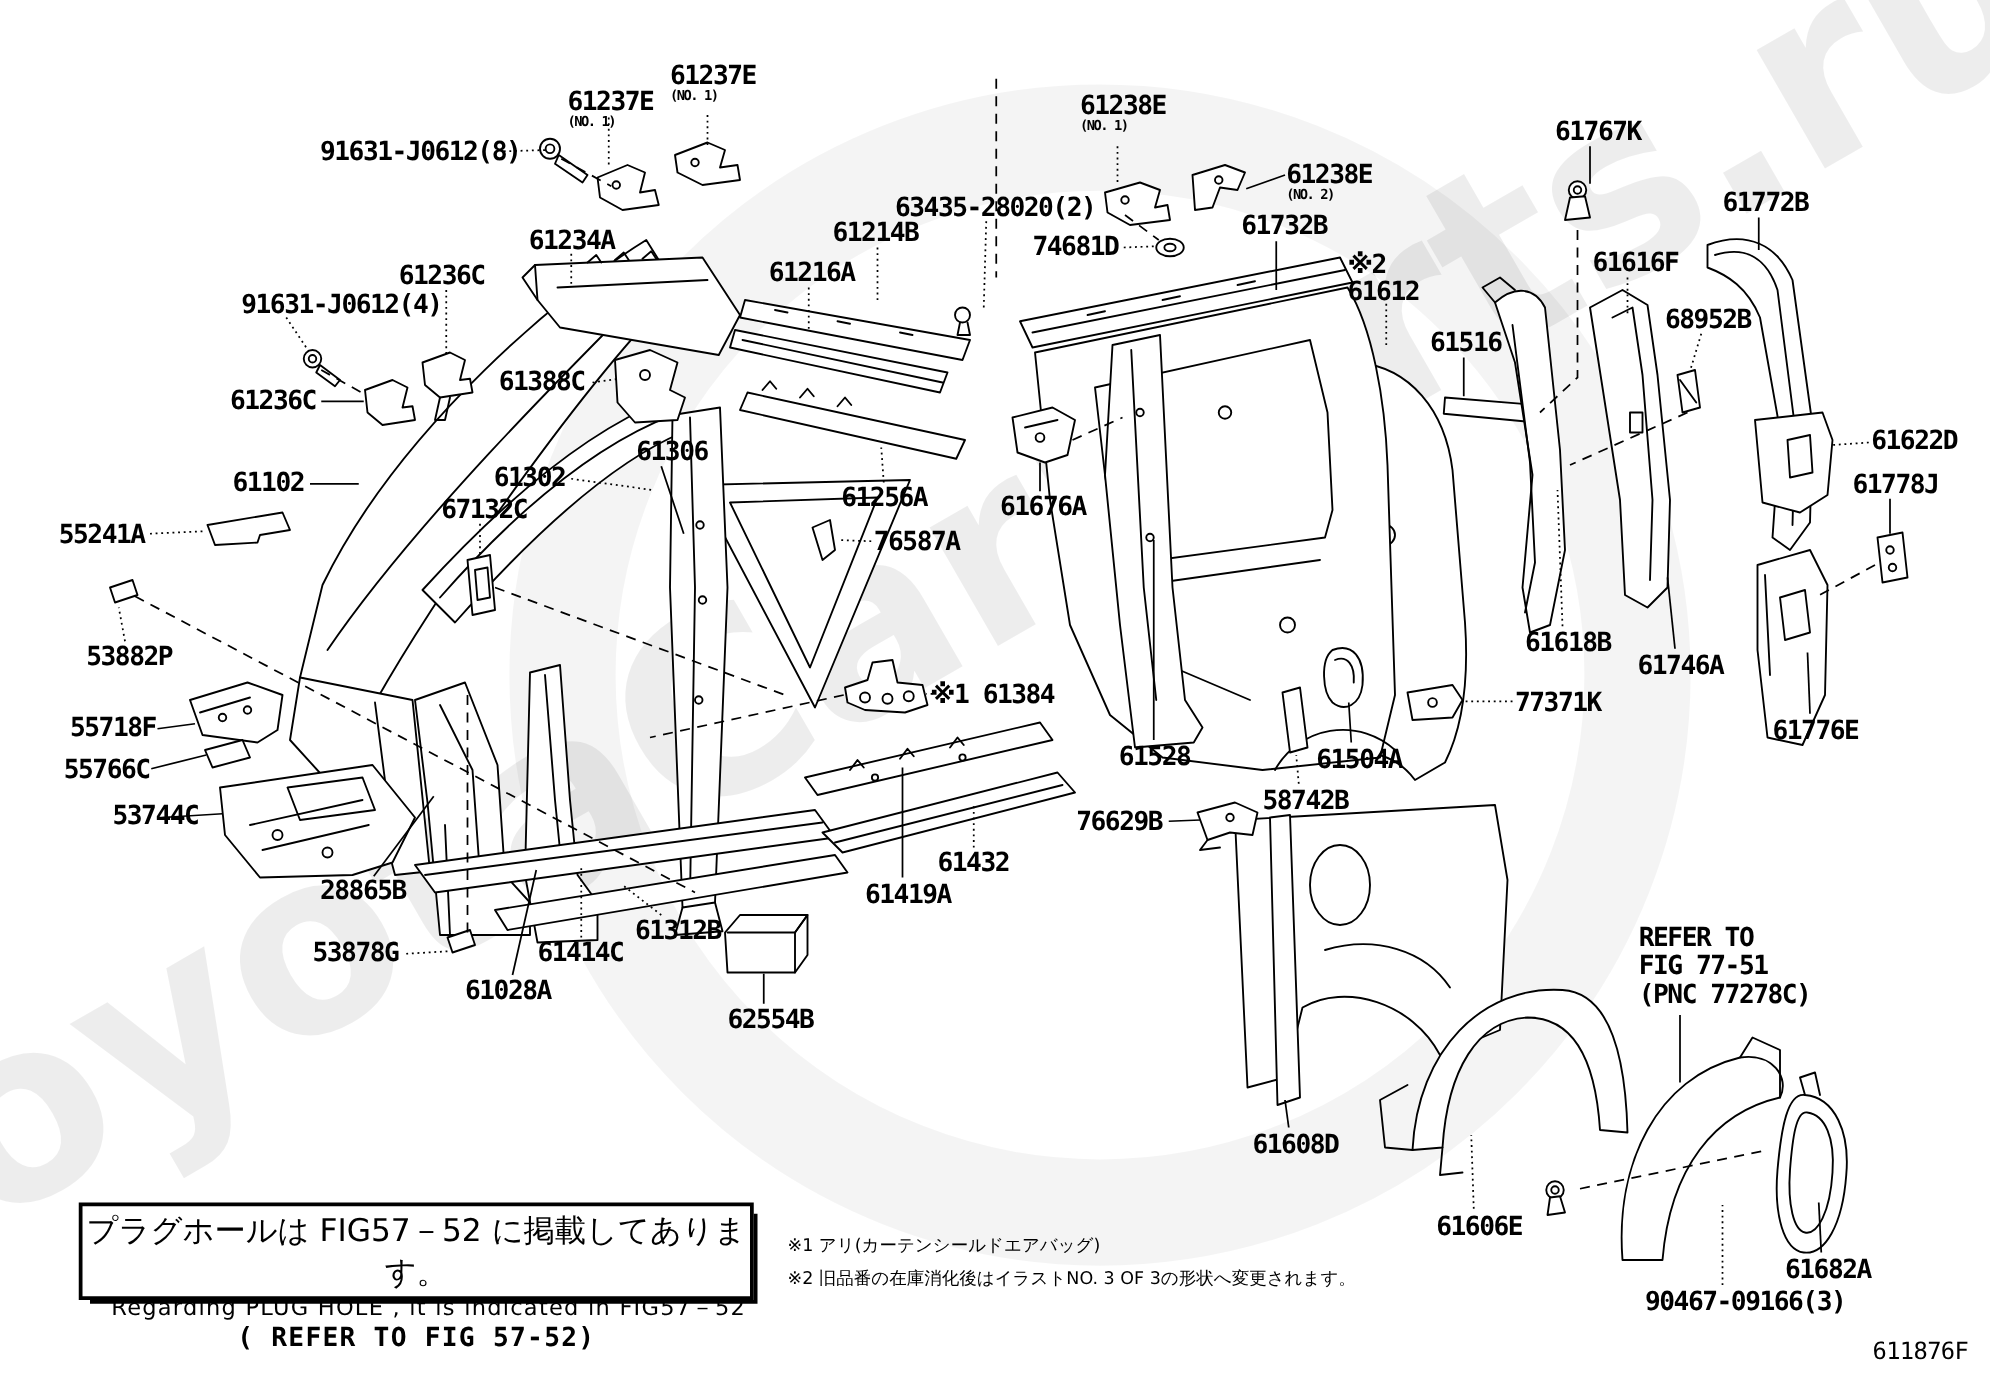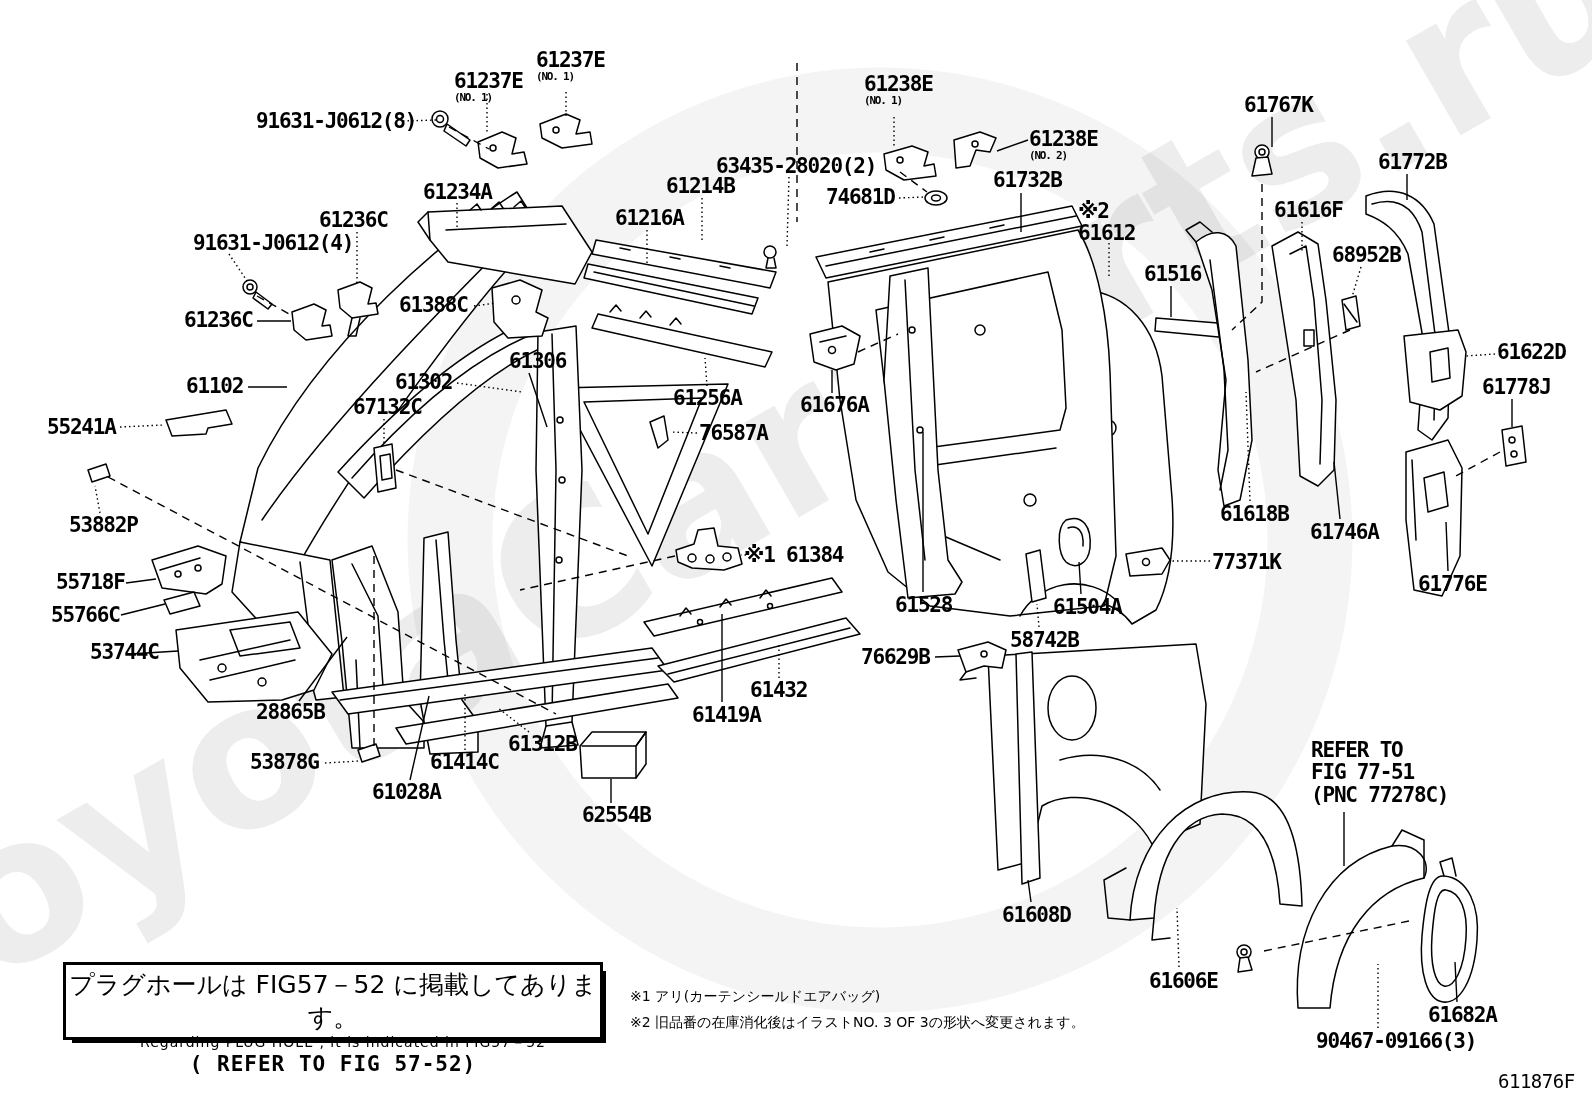--- a/index.html
+++ b/index.html
@@ -15,21 +15,21 @@
       color:rgba(0,0,0,0.07);white-space:nowrap;transform:rotate(-30deg);
       transform-origin:0 50%;pointer-events:none;}
   .plabel{position:absolute;color:#000;white-space:pre;
       font-family:"DejaVu Sans Mono","DejaVu Sans",monospace;
       font-weight:700;font-size:21px;line-height:1.06;letter-spacing:-1.2px;}
   .plabel .s{font-size:11px;font-weight:700;}
   #notebox{position:absolute;left:63px;top:962px;width:540px;height:78px;
       border:3px solid #000;box-shadow:6px 6px 0 -3px #000;background:#fff;
       text-align:center;padding-top:3px;box-sizing:border-box;}
   #notebox .jp{font-size:25px;color:#000;}
-  #notebox .en{font-size:14px;letter-spacing:1px;color:#000;padding-left:20px;}
+  #notebox .en{font-size:18px;letter-spacing:1px;color:#000;padding-left:20px;}
   #notebox .rf{font-size:21px;font-weight:700;letter-spacing:1px;
       font-family:"DejaVu Sans Mono","DejaVu Sans",monospace;color:#000;}
   .footnote{position:absolute;left:630px;font-size:14px;color:#000;white-space:pre;}
   #fig-code{position:absolute;left:1498px;top:1070px;font-size:19px;color:#000;
       font-family:"DejaVu Sans Mono","DejaVu Sans",monospace;letter-spacing:-0.5px;}
 </style>
 </head>
 <body>
 
 <div id="stage">

